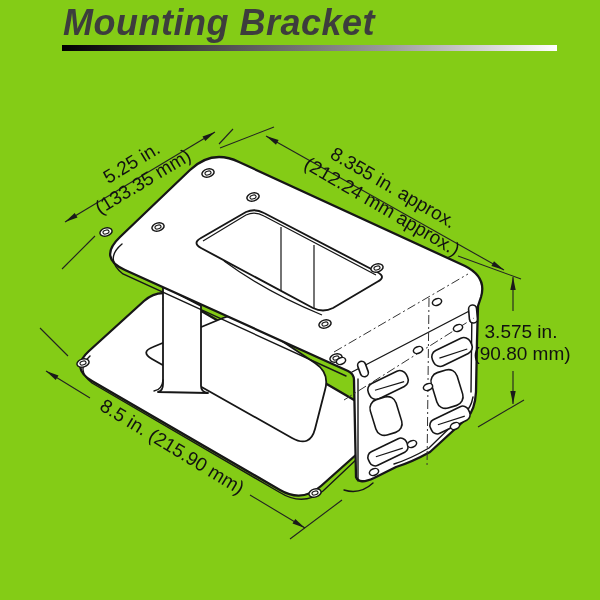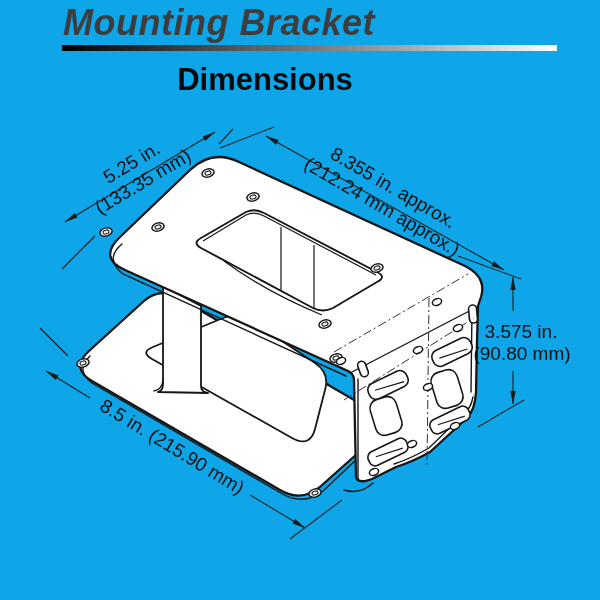--- a/index.html
+++ b/index.html
@@ -1,16 +1,16 @@
 <!DOCTYPE html>
 <html><head>
 <meta charset="utf-8">
 <style>
   html,body{margin:0;padding:0;background:#fff;}
-  #page{position:relative;width:600px;height:600px;background:#0ea5e9;overflow:hidden;
+  #page{position:relative;width:600px;height:600px;background:#84cc16;overflow:hidden;
         font-family:"Liberation Sans",sans-serif;}
   #title{position:absolute;left:63px;top:2px;width:500px;
          font-size:36px;font-weight:bold;font-style:italic;color:#3d3d3d;letter-spacing:.5px;}
   #rule{position:absolute;left:62px;top:45px;width:495px;height:6px;
         background:linear-gradient(to right,#000 0%,#4a4a4a 30%,#9a9a9a 65%,#ffffff 100%);}
   #subtitle{position:absolute;left:0;top:62px;width:530px;text-align:center;
             font-size:31px;font-weight:bold;color:#0a0a0a;}
   svg{position:absolute;left:0;top:0;}
   .outline{fill:#ffffff;stroke:#161616;stroke-width:2.3;stroke-linejoin:round;}
   .detail{fill:none;stroke:#161616;stroke-width:1.4;stroke-linecap:round;}
@@ -23,21 +23,20 @@
   .arrow{fill:#1a1a1a;stroke:none;}
   .dimtext{font-family:"Liberation Sans",sans-serif;font-size:19px;fill:#111;}
 </style>
 </head>
 <body>
 
 <div id="page">
 
   <div id="title">Mounting Bracket</div>
   <div id="rule"></div>
-  <div id="subtitle">Dimensions</div>
 
   <svg width="600" height="600" viewBox="0 0 600 600">
 
     <g>
       <path class="outline" d="M 144,301 Q 160,287 179,298 L 373,411 Q 392,422 376,437
                                L 321,486 Q 302,503 280,490 L 92,381 Q 70,368 89,351 Z"></path>
       <path class="detail" d="M 90,356 Q 75,370 92,383 L 279,492 Q 303,507 323,491 L 376,441"></path>
 
       <path class="outline" style="stroke-width:1.8" d="M 153,347 L 223,318 Q 238,312 252,321 L 315,363 Q 330,373 325,390
                L 315,429 Q 310,448 292,438 L 152,359 Q 140,352 153,347 Z"></path>

